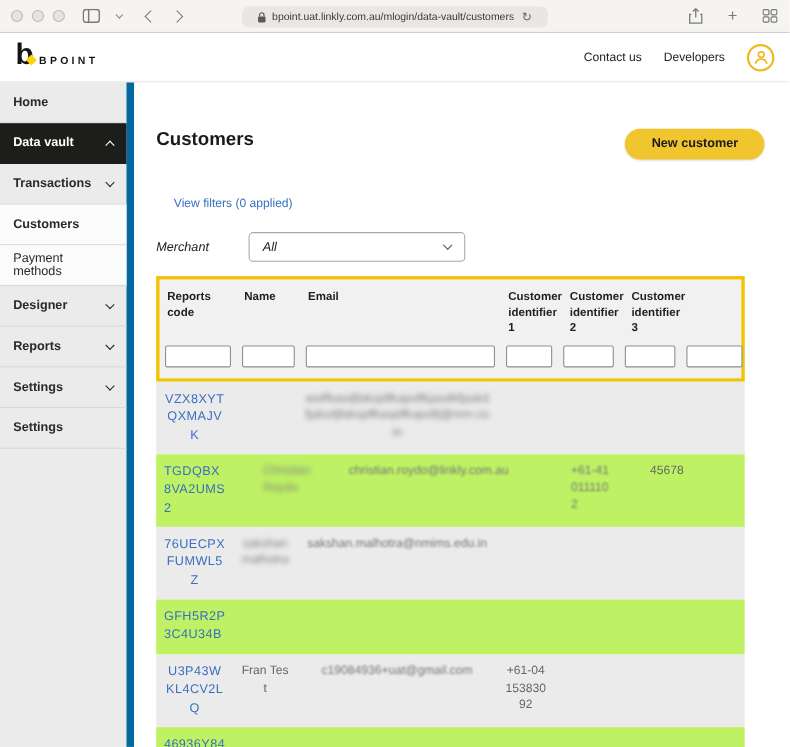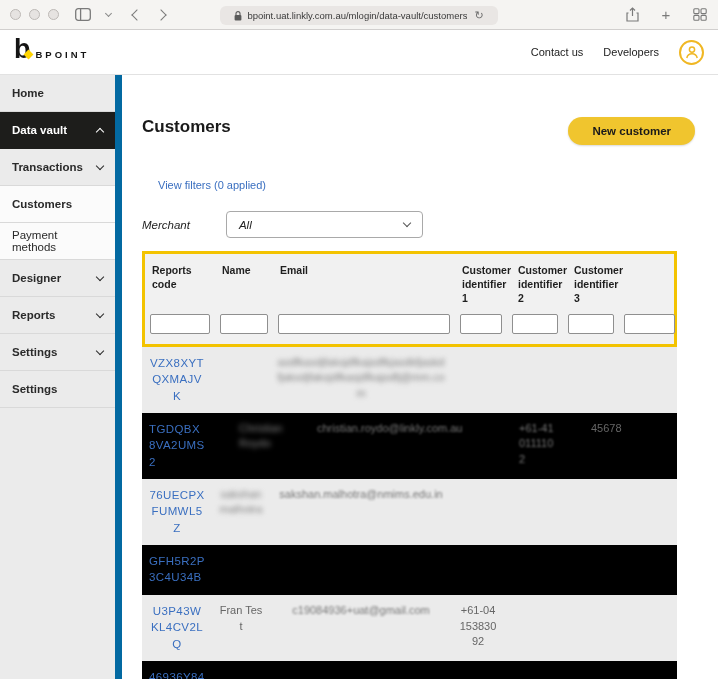--- a/index.html
+++ b/index.html
@@ -71,21 +71,21 @@
   .col-phone{width:52px;}
   .col-id1{width:56px;}
   .col-id2{width:56px;}
   .col-id3{width:61px;}
   .cell{padding:8px 7px;font-size:11px;line-height:1.45;color:#555;word-break:break-all;flex-shrink:0;}
   .hcell{font-weight:700;color:#1f1f1f;font-size:10.5px;padding:9px 7px 3px;line-height:1.35;word-break:normal;}
   .fcell{padding:5px 5px 10px;flex-shrink:0;}
   .filter-input{width:100%;height:20px;border:1px solid #8F8F8F;border-radius:2px;background:#fff;font-family:inherit;font-size:11px;padding:0 4px;}
   .rows .trow{min-height:50px;}
   .trow.odd{background:var(--row-alt);text-align:center;}
-  .trow.even{background:#000000;gap:20px;}
+  .trow.even{background:#bef264;gap:20px;}
   .code-link{color:var(--link);font-size:11.5px;cursor:pointer;letter-spacing:.4px;}
   .b-heavy{filter:blur(2.6px);color:#808080;}
   .b-light{filter:blur(1.2px);color:#777;}
   .b-min{filter:blur(0.6px);color:#666;}
 
   svg{display:block;}
 </style>
 </head>
 <body>
 

